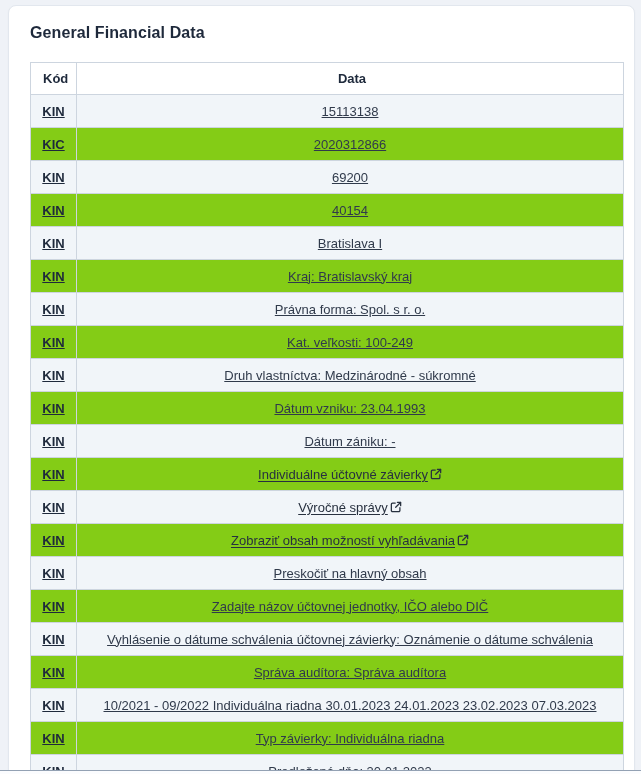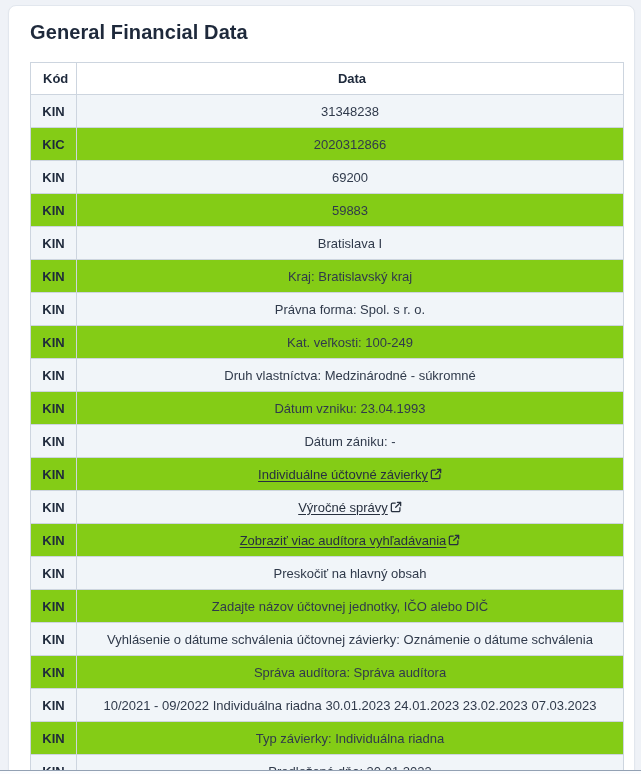--- a/index.html
+++ b/index.html
@@ -27,21 +27,21 @@
     box-sizing: border-box;
     background: #ffffff;
     border: 1px solid #e2e7ee;
     border-radius: 8px;
     box-shadow: 0 1px 2px rgba(15, 23, 42, 0.04);
   }
   .card-inner {
     padding: 13px 11px 0 21px;
   }
   .page-title {
-    font-size: 20px;
+    font-size: 16px;
     line-height: 27px;
     font-weight: 700;
     color: #1e293b;
     letter-spacing: 0.1px;
     margin: 0 0 16px 0;
   }
   table.data-table {
     border-collapse: collapse;
     width: 594px;
     table-layout: fixed;
@@ -60,20 +60,21 @@
   }
   table.data-table th {
     height: 32px;
     font-weight: 700;
     color: #1e293b;
     background: #ffffff;
     padding-left: 12px;
   }
   table.data-table td {
     height: 33px;
+    text-decoration: underline;
   }
   .col-kod { width: 46px; }
   td.col-kod {
     font-weight: 700;
     color: #1e293b;
   }
   tr.striped td { background: #f1f5f9; }
   tr:not(.striped) td { background: #84cc16; }
   a.cell-link {
     color: #27303f;
@@ -123,33 +124,33 @@
         </colgroup>
         <thead>
           <tr>
             <th>Kód</th>
             <th>Data</th>
           </tr>
         </thead>
         <tbody>
             <tr class="striped">
               <td class="col-kod">KIN</td>
-              <td>31348238</td>
+              <td>15113138</td>
             </tr>
             <tr>
               <td class="col-kod">KIC</td>
               <td>2020312866</td>
             </tr>
             <tr class="striped">
               <td class="col-kod">KIN</td>
               <td>69200</td>
             </tr>
             <tr>
               <td class="col-kod">KIN</td>
-              <td>59883</td>
+              <td>40154</td>
             </tr>
             <tr class="striped">
               <td class="col-kod">KIN</td>
               <td>Bratislava I</td>
             </tr>
             <tr>
               <td class="col-kod">KIN</td>
               <td>Kraj: Bratislavský kraj</td>
             </tr>
             <tr class="striped">
@@ -190,21 +191,21 @@
                   <svg width="12" height="12" viewBox="0 0 16 16" fill="none" stroke="currentColor" stroke-width="1.7" stroke-linecap="round" stroke-linejoin="round">
                     <path d="M13.2 9v3.7a1.5 1.5 0 0 1-1.5 1.5H3.3a1.5 1.5 0 0 1-1.5-1.5V4.3a1.5 1.5 0 0 1 1.5-1.5H7"></path>
                     <path d="M9.8 1.8h4.4v4.4"></path>
                     <path d="M14 2 7.6 8.4"></path>
                   </svg>
                 </a></td>
             </tr>
             <tr>
               <td class="col-kod">KIN</td>
               <td><a href="#" class="cell-link">
-                  <span>Zobraziť viac audítora vyhľadávania</span>
+                  <span>Zobraziť obsah možností vyhľadávania</span>
                   <svg width="12" height="12" viewBox="0 0 16 16" fill="none" stroke="currentColor" stroke-width="1.7" stroke-linecap="round" stroke-linejoin="round">
                     <path d="M13.2 9v3.7a1.5 1.5 0 0 1-1.5 1.5H3.3a1.5 1.5 0 0 1-1.5-1.5V4.3a1.5 1.5 0 0 1 1.5-1.5H7"></path>
                     <path d="M9.8 1.8h4.4v4.4"></path>
                     <path d="M14 2 7.6 8.4"></path>
                   </svg>
                 </a></td>
             </tr>
             <tr class="striped">
               <td class="col-kod">KIN</td>
               <td>Preskočiť na hlavný obsah</td>

